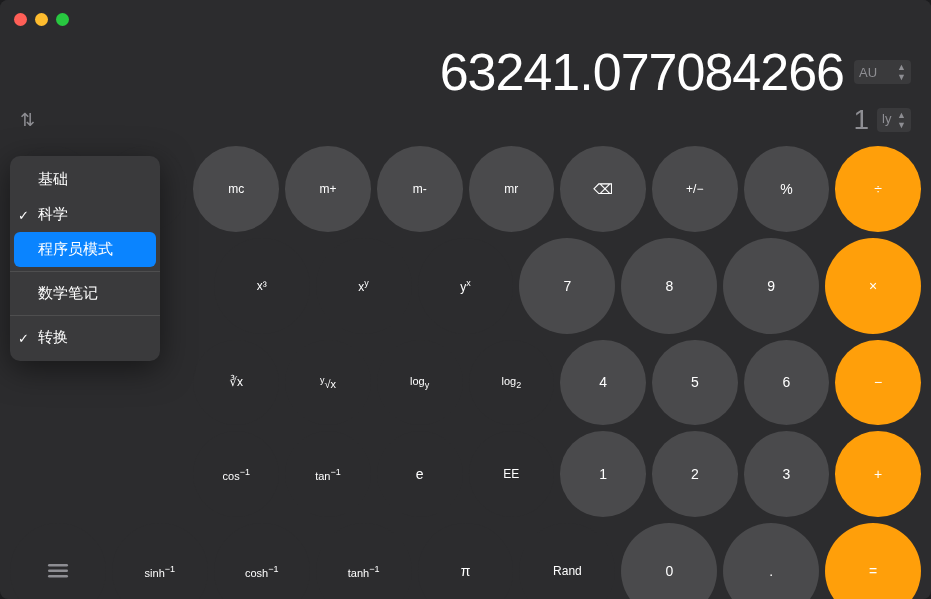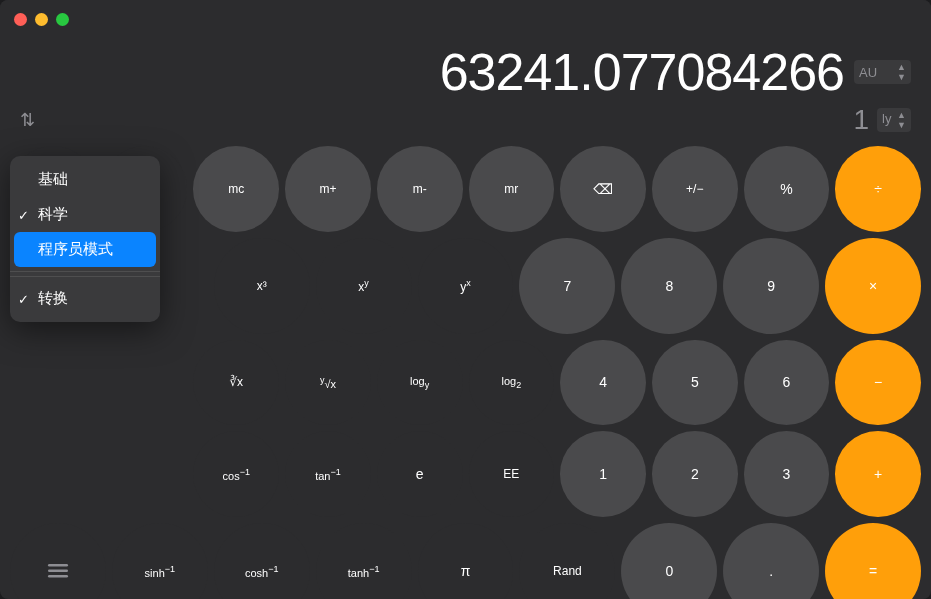--- a/index.html
+++ b/index.html
@@ -437,20 +437,23 @@
         <span>基础</span>
       </div>
       <div class="menu-item">
         <span class="checkmark">✓</span>
         <span>科学</span>
       </div>
       <div class="menu-item selected">
         <span>程序员模式</span>
       </div>
       <div class="menu-divider"></div>
+      <div class="menu-item">
+        <span>数学笔记</span>
+      </div>
       <div class="menu-divider"></div>
       <div class="menu-item">
         <span class="checkmark">✓</span>
         <span>转换</span>
       </div>
     </div>
 
   </div>
 </div>
 

